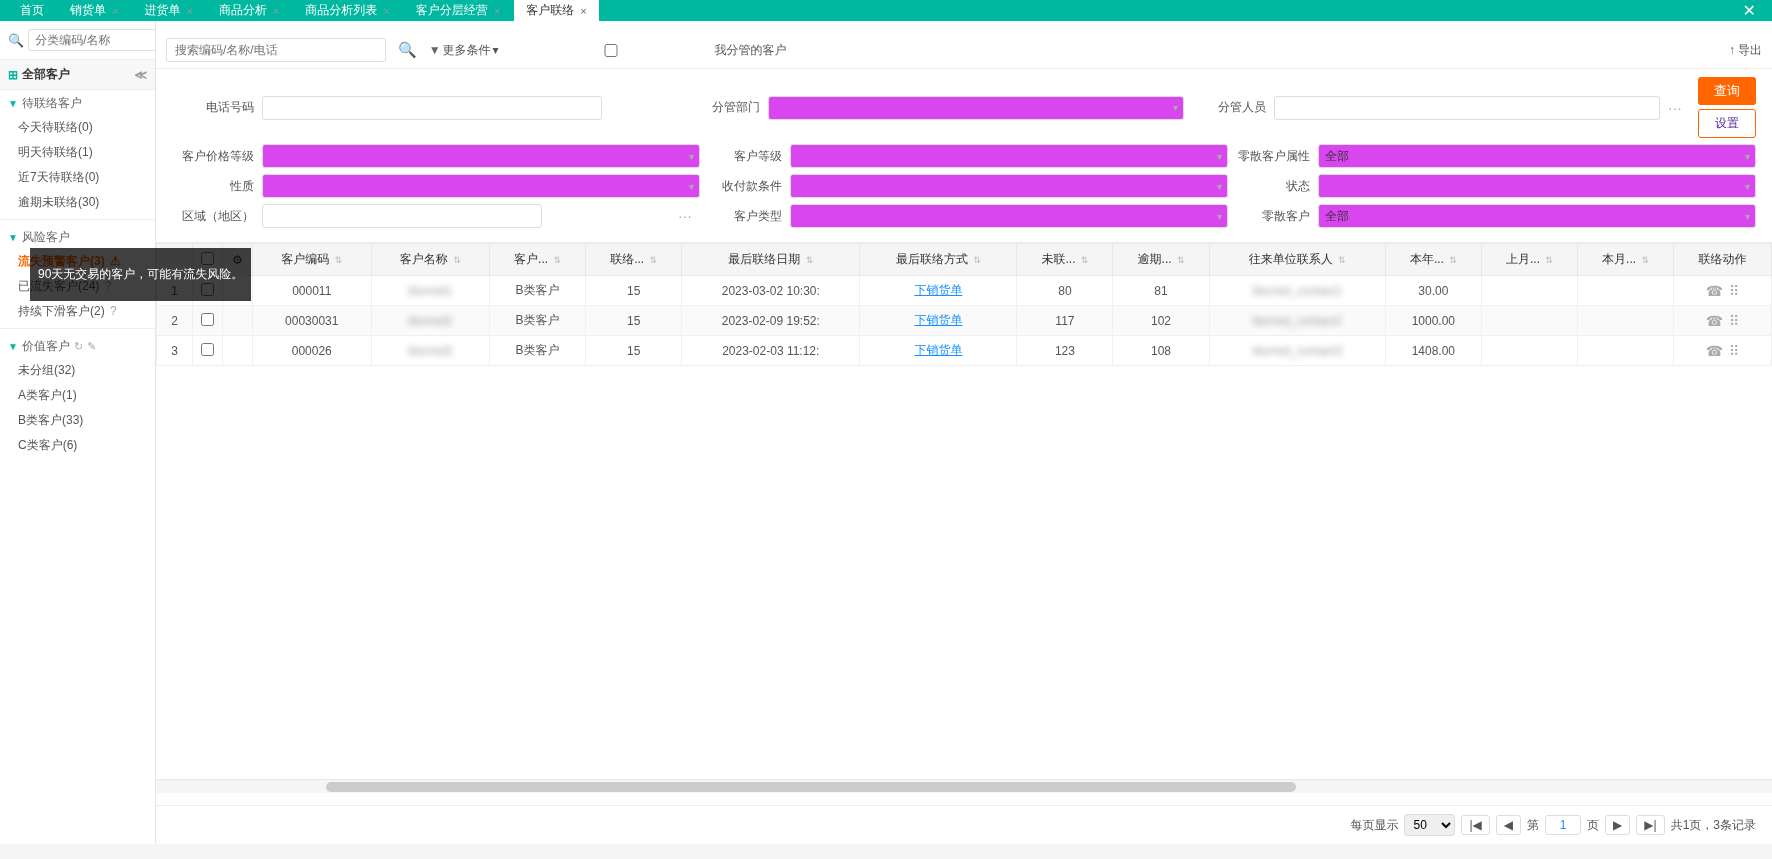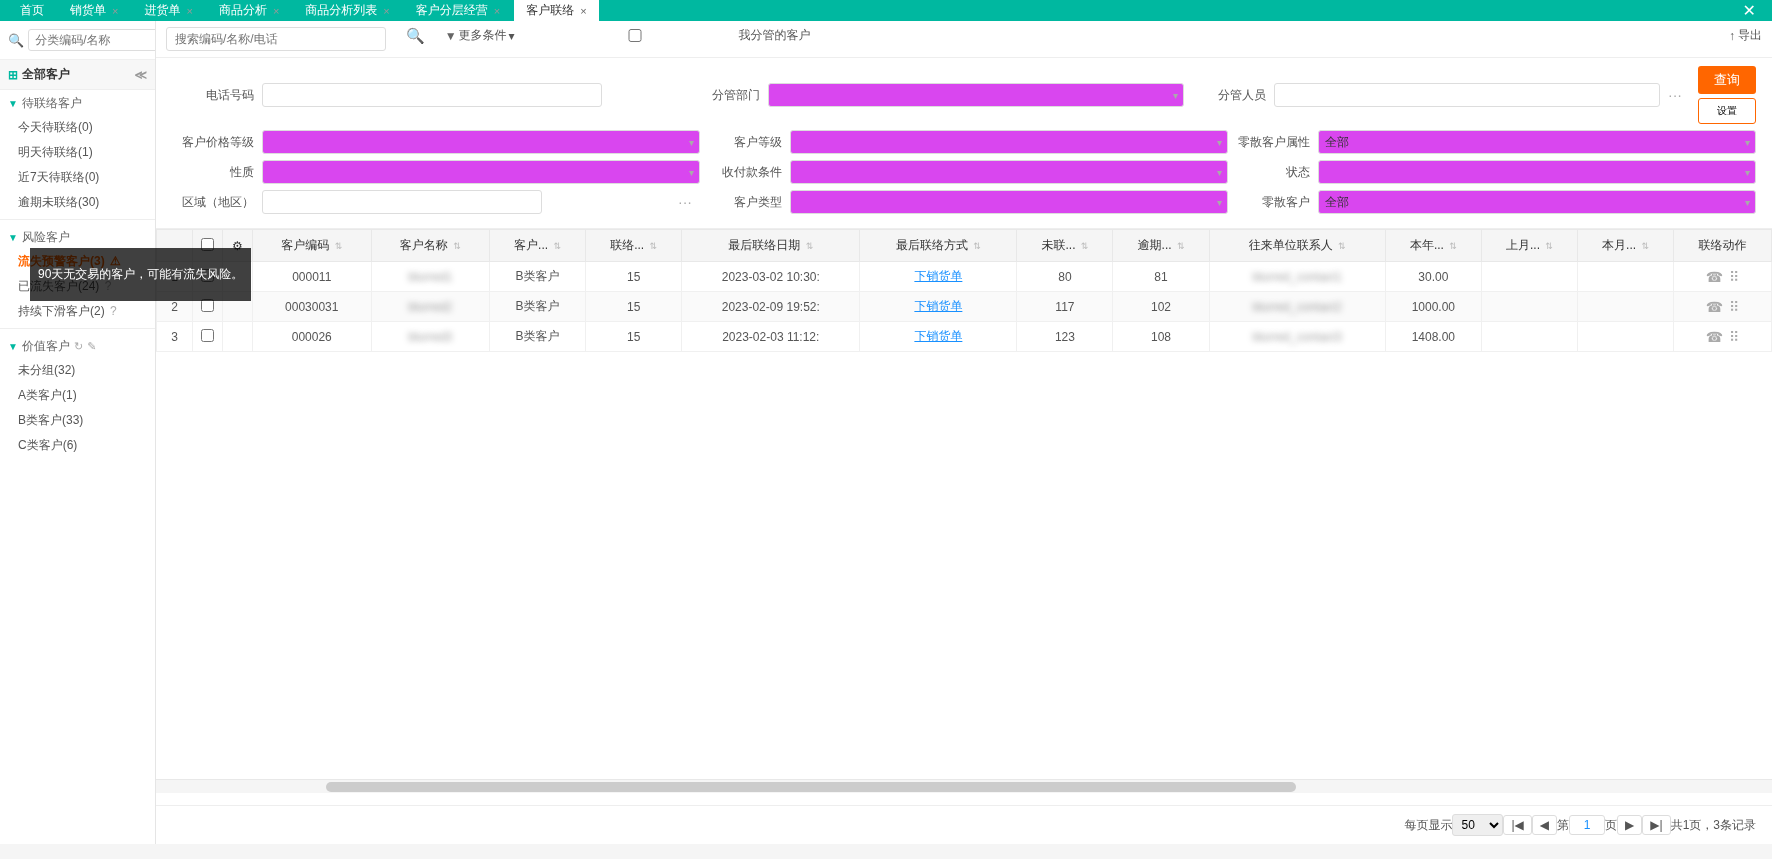--- a/index.html
+++ b/index.html
@@ -125,23 +125,24 @@
       flex-direction: column;
       overflow: hidden;
       background: #fff;
     }
 
     
     .filter-bar {
       padding: 6px 10px;
       border-bottom: 1px solid #eee;
       display: flex;
-      align-items: flex-start;
-      gap: 20px;
+      align-items: center;
+      gap: 12px;
       background: #fff;
+      margin-top: 11px;
     }
     .filter-bar input {
       border: 1px solid #ddd;
       border-radius: 3px;
       padding: 4px 8px;
       font-size: 12px;
       width: 200px;
       outline: none;
     }
     .filter-bar .search-btn {
@@ -244,26 +245,26 @@
       background: #ff6600;
       color: #fff;
       border: none;
       border-radius: 3px;
       padding: 5px 16px;
       cursor: pointer;
       font-size: 13px;
     }
     .settings-btn {
       background: #fff;
-      color: #000000;
+      color: #4c1d95;
       border: 1px solid #ff6600;
       border-radius: 3px;
       padding: 5px 12px;
       cursor: pointer;
-      font-size: 10px;
+      font-size: 12px;
     }
     .btn-group-right {
       display: flex;
       flex-direction: column;
       gap: 4px;
       margin-left: 8px;
     }
 
     
     .table-wrap {
@@ -309,21 +310,21 @@
     .action-icon { color: #aaa; cursor: pointer; font-size: 14px; }
 
     
     .pagination-bar {
       display: flex;
       align-items: center;
       justify-content: flex-end;
       padding: 8px 16px;
       border-top: 1px solid #eee;
       background: #fff;
-      gap: 0;
+      gap: 6px;
       color: #555;
       margin-top: 12px;
     }
     .page-size-select {
       border: 1px solid #ddd;
       border-radius: 3px;
       padding: 2px 4px;
       font-size: 12px;
     }
     .page-btn {

